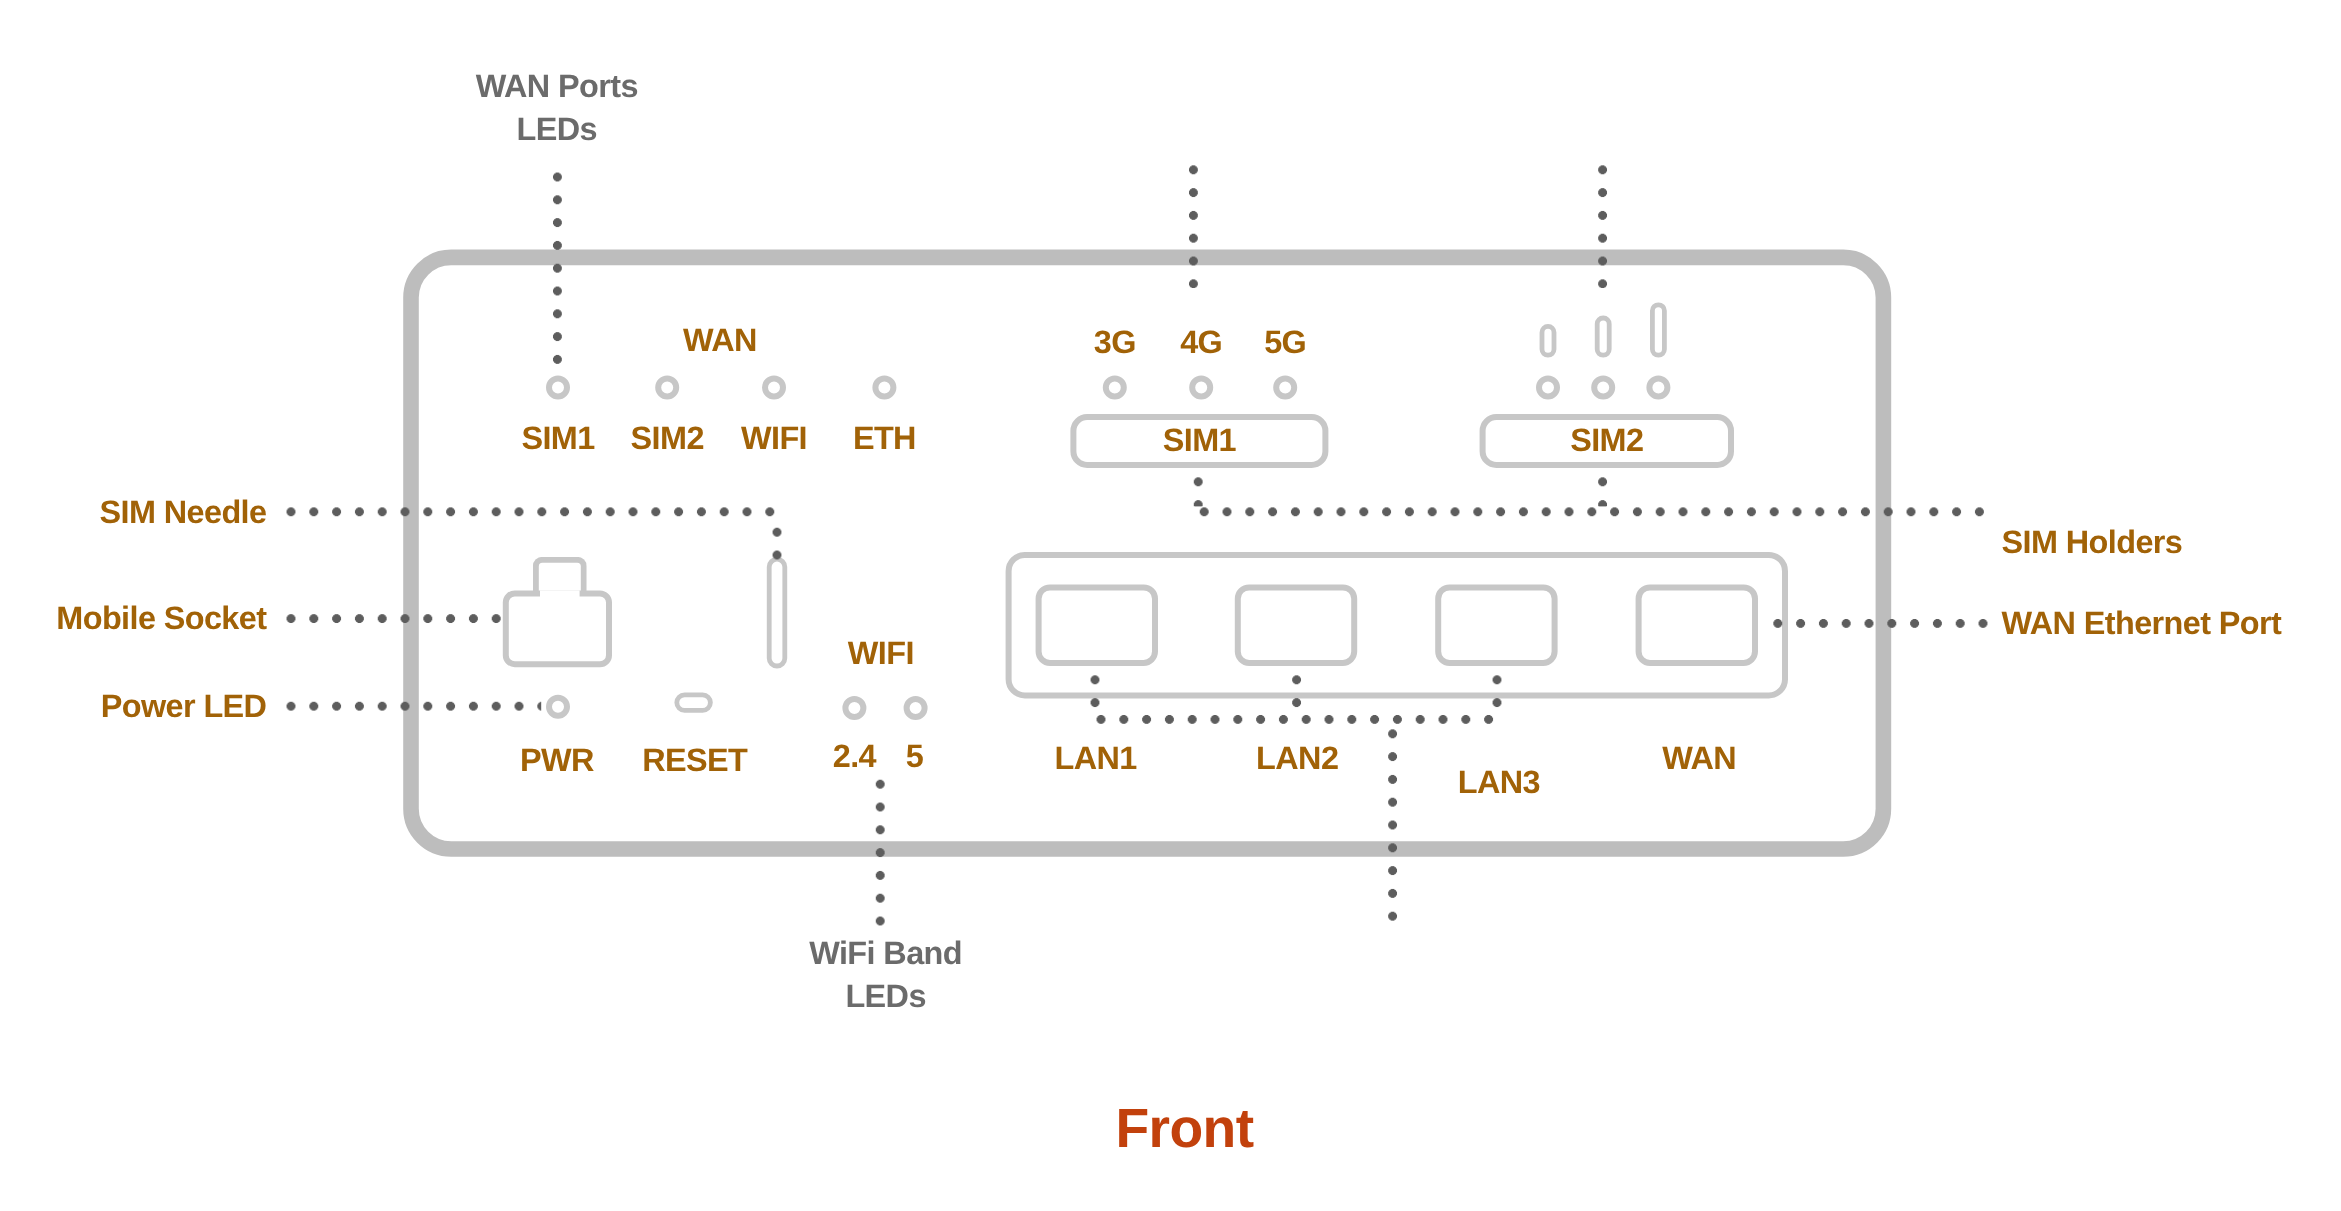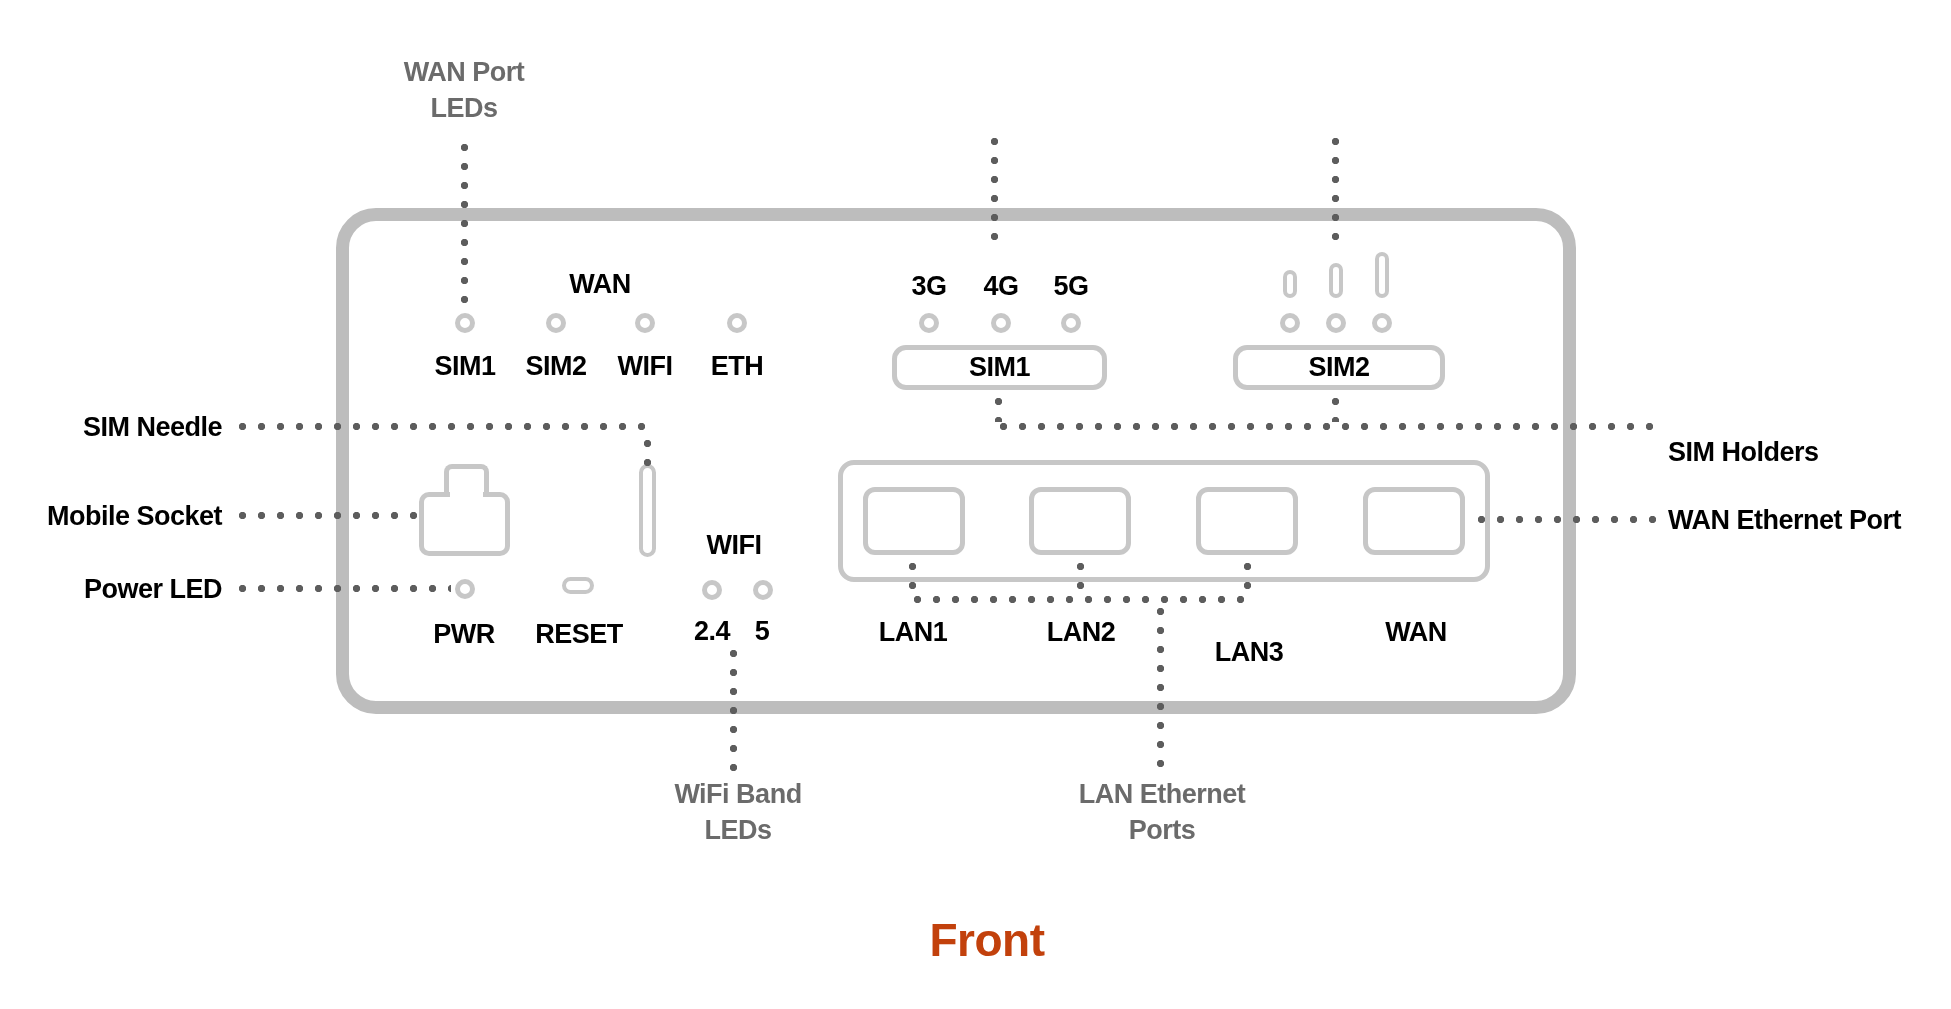--- a/index.html
+++ b/index.html
@@ -21,21 +21,21 @@
   .socket-tab{position:absolute;left:444px;top:464px;width:45px;height:33px;border:5px solid #c7c7c7;
               border-bottom:none;border-radius:8px 8px 0 0;box-sizing:border-box;}
   .socket-body{position:absolute;left:419px;top:492px;width:91px;height:64px;border:5px solid #c7c7c7;
                border-radius:10px;background:#fff;box-sizing:border-box;}
   .socket-eraser{position:absolute;left:450px;top:492px;width:33px;height:9px;background:#fff;}
   .needle{position:absolute;left:639px;top:464px;width:17px;height:93px;border:4px solid #c7c7c7;
           border-radius:9px;background:#fff;box-sizing:border-box;}
   .resetpill{position:absolute;left:562px;top:577px;width:32px;height:17px;border:4px solid #c7c7c7;
              border-radius:9px;background:#fff;box-sizing:border-box;}
   
-  .lbl{position:absolute;font-weight:700;font-size:27px;color:#000000;letter-spacing:-0.5px;white-space:nowrap;}
+  .lbl{position:absolute;font-weight:700;font-size:27px;color:#a16207;letter-spacing:-0.5px;white-space:nowrap;}
   .c{transform:translate(-50%,-50%);}
   .blk{position:absolute;font-weight:700;font-size:27px;color:#6b6b6b;letter-spacing:-0.5px;
        text-align:center;line-height:36px;transform:translateX(-50%);white-space:nowrap;}
   .r{right:1729px;transform:translateY(-50%);text-align:right;}
   .l{transform:translateY(-50%);}
   .title{position:absolute;left:987px;top:940px;transform:translate(-50%,-50%);
          font-weight:700;font-size:46px;color:#c2410c;letter-spacing:-0.5px;}
   
   .dh{position:absolute;height:9px;background-image:radial-gradient(circle,#5d5d5d 3.4px,transparent 3.9px);
       background-size:19px 9px;background-repeat:repeat-x;}
@@ -116,32 +116,28 @@
   <div class="dh" style="left:994px;top:422px;width:666px"></div>
   <div class="dh" style="left:1472px;top:515px;width:188px"></div>
   <div class="dv" style="left:908px;top:557px;height:40px"></div>
   <div class="dv" style="left:1076px;top:557px;height:40px"></div>
   <div class="dv" style="left:1243px;top:557px;height:40px"></div>
   <div class="dh" style="left:908px;top:595px;width:344px"></div>
   <div class="dv" style="left:1156px;top:602px;height:172px"></div>
   <div class="dv" style="left:729px;top:644px;height:130px"></div>
 
   <div class="blk" style="left:464px;top:54px">
-    <div>WAN Port</div>
+    <div>WAN Ports</div>
     <div>LEDs</div>
   </div>
   <div class="lbl r" style="top:427px">SIM Needle</div>
   <div class="lbl r" style="top:516px">Mobile Socket</div>
   <div class="lbl r" style="top:589px">Power LED</div>
   <div class="lbl l" style="left:1668px;top:452px">SIM Holders</div>
   <div class="lbl l" style="left:1668px;top:520px">WAN Ethernet Port</div>
   <div class="blk" style="left:738px;top:776px">
     <div>WiFi Band</div>
     <div>LEDs</div>
   </div>
-  <div class="blk" style="left:1162px;top:776px">
-    <div>LAN Ethernet</div>
-    <div>Ports</div>
-  </div>
 
   <div class="title">Front</div>
 
 </div>
 
 </body></html>

